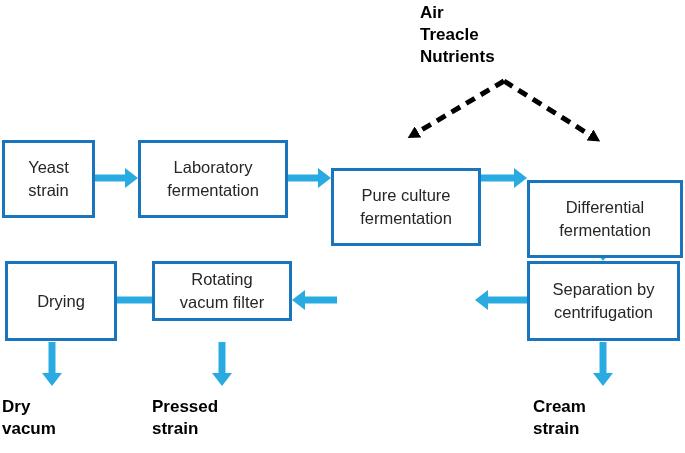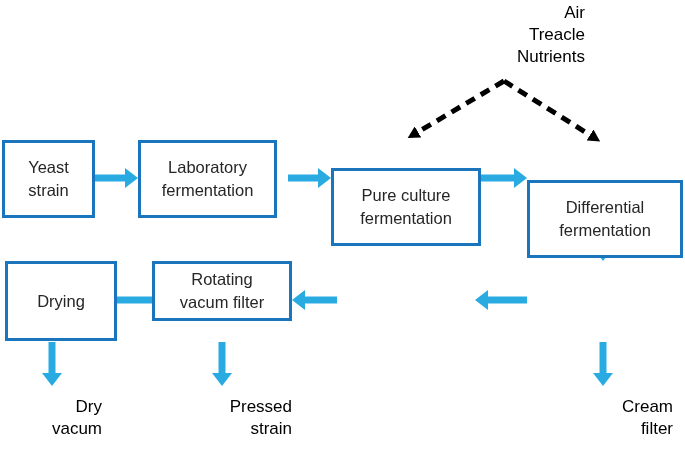--- a/index.html
+++ b/index.html
@@ -31,30 +31,30 @@
     align-items: center;
     justify-content: center;
     text-align: center;
     color: #262626;
     font-size: 16.5px;
     line-height: 23px;
     white-space: pre-line;
   }
   .free-label {
     position: absolute;
-    text-align: right;
+    text-align: left;
     color: #000000;
-    font-weight: normal;
+    font-weight: bold;
     font-size: 17px;
     line-height: 22px;
     white-space: pre-line;
   }
   
   .b-yeast-strain   { left: 2px;   top: 140px; width: 93px;  height: 78px; }
-  .b-laboratory     { left: 138px; top: 140px; width: 139px; height: 78px; }
+  .b-laboratory     { left: 138px; top: 140px; width: 150px; height: 78px; }
   .b-pure-culture   { left: 331px; top: 140px; width: 150px; height: 78px; margin-top: 28px; }
   .b-differential   { left: 527px; top: 140px; width: 156px; height: 78px; margin-top: 40px; }
   
   .b-drying         { left: 5px;   top: 261px; width: 112px;  height: 80px; }
   .b-rotating       { left: 152px; top: 261px; width: 140px; height: 60px; }
   .b-cold-storage   { left: 337px; top: 261px; width: 138px; height: 80px; }
   .b-separation     { left: 527px; top: 261px; width: 153px; height: 80px; }
   
   .l-inputs  { left: 420px; top: 2px;   width: 165px; }
   .l-dry     { left: 2px;   top: 396px; width: 100px; }
@@ -103,21 +103,23 @@
   <div class="node-box b-laboratory">Laboratory
 fermentation</div>
   <div class="node-box b-pure-culture">Pure culture
 fermentation</div>
   <div class="node-box b-differential">Differential
 fermentation</div>
 
   <div class="node-box b-drying">Drying</div>
   <div class="node-box b-rotating">Rotating
 vacum filter</div>
+  <div class="node-box b-separation">Separation by
+centrifugation</div>
 
   <div class="free-label l-dry">Dry
 vacum</div>
   <div class="free-label l-pressed">Pressed
 strain</div>
   <div class="free-label l-cream">Cream
-filter</div>
+strain</div>
 
 </div>
 
 </body></html>

